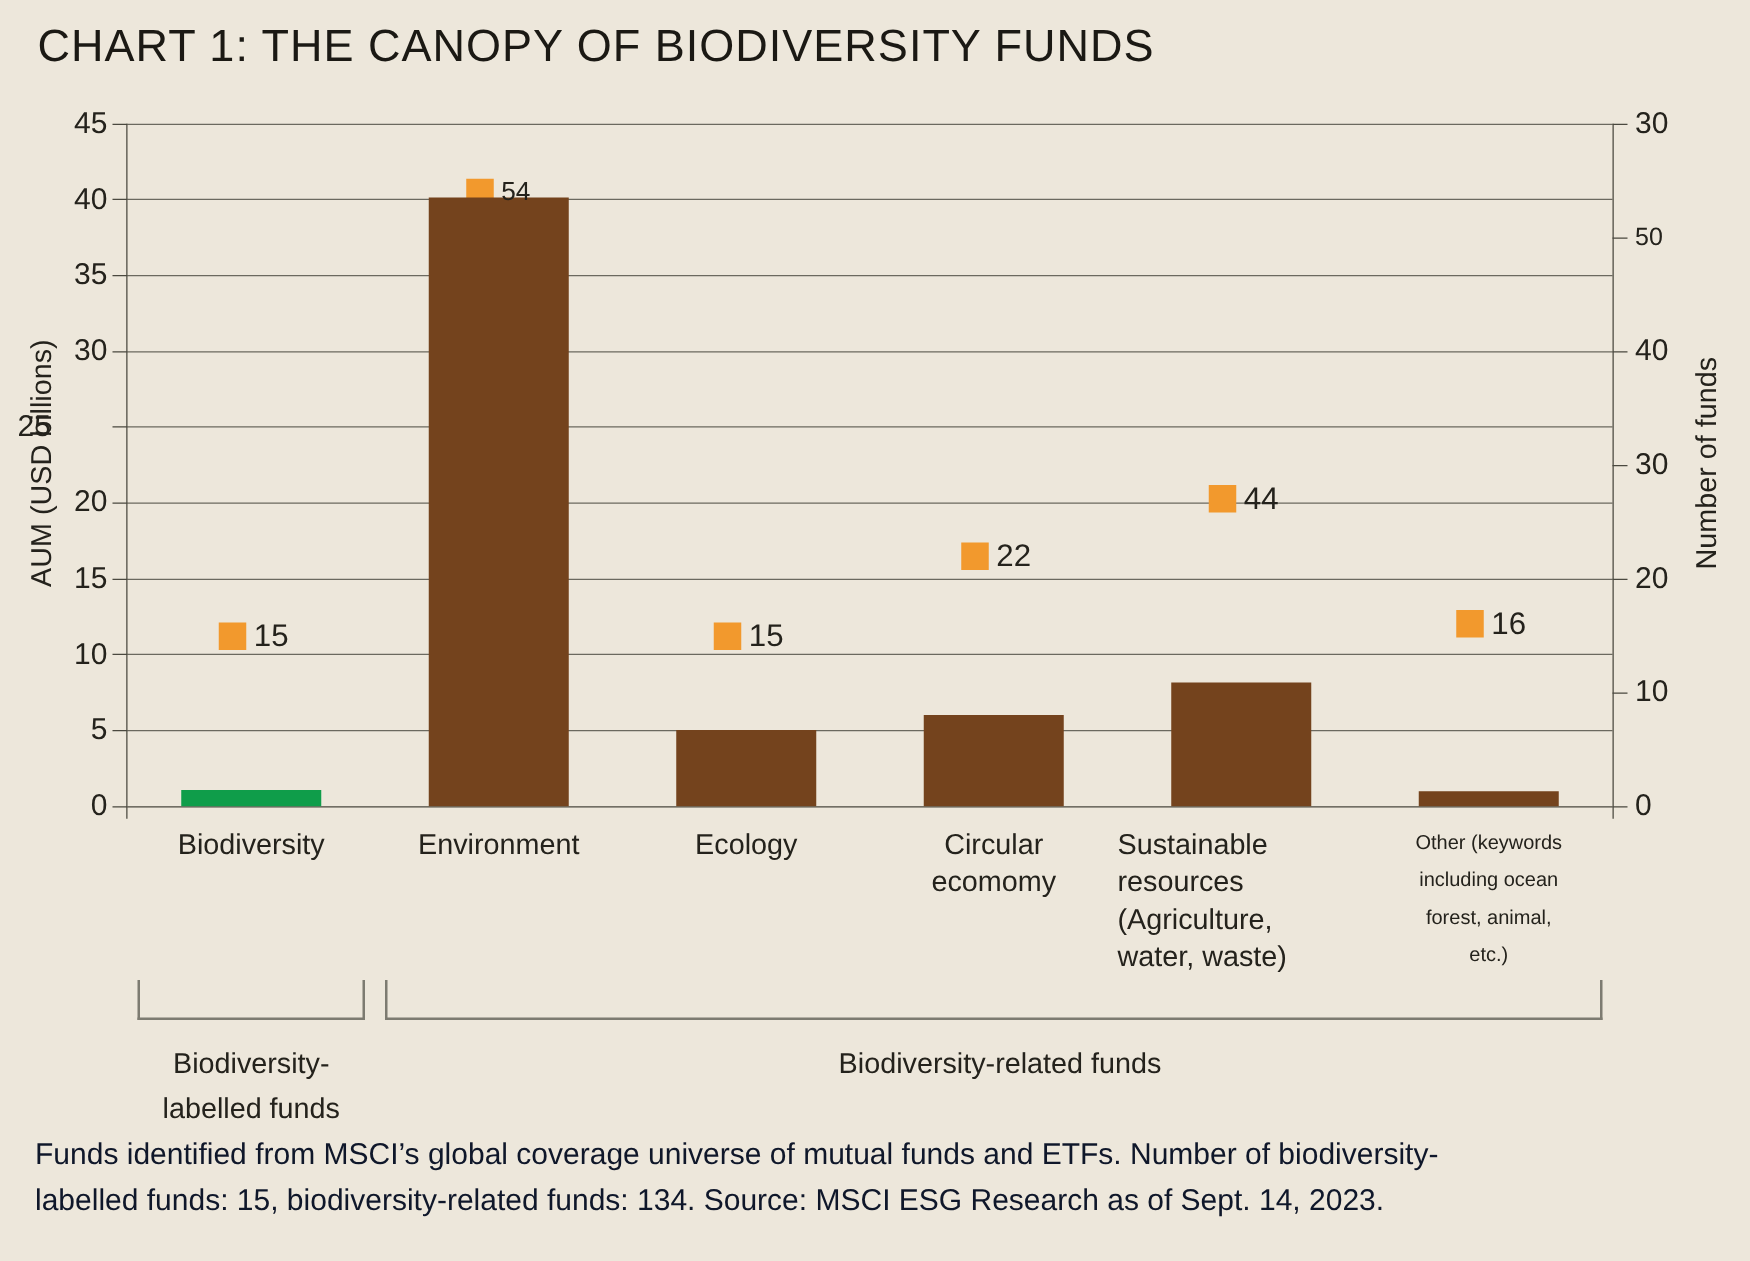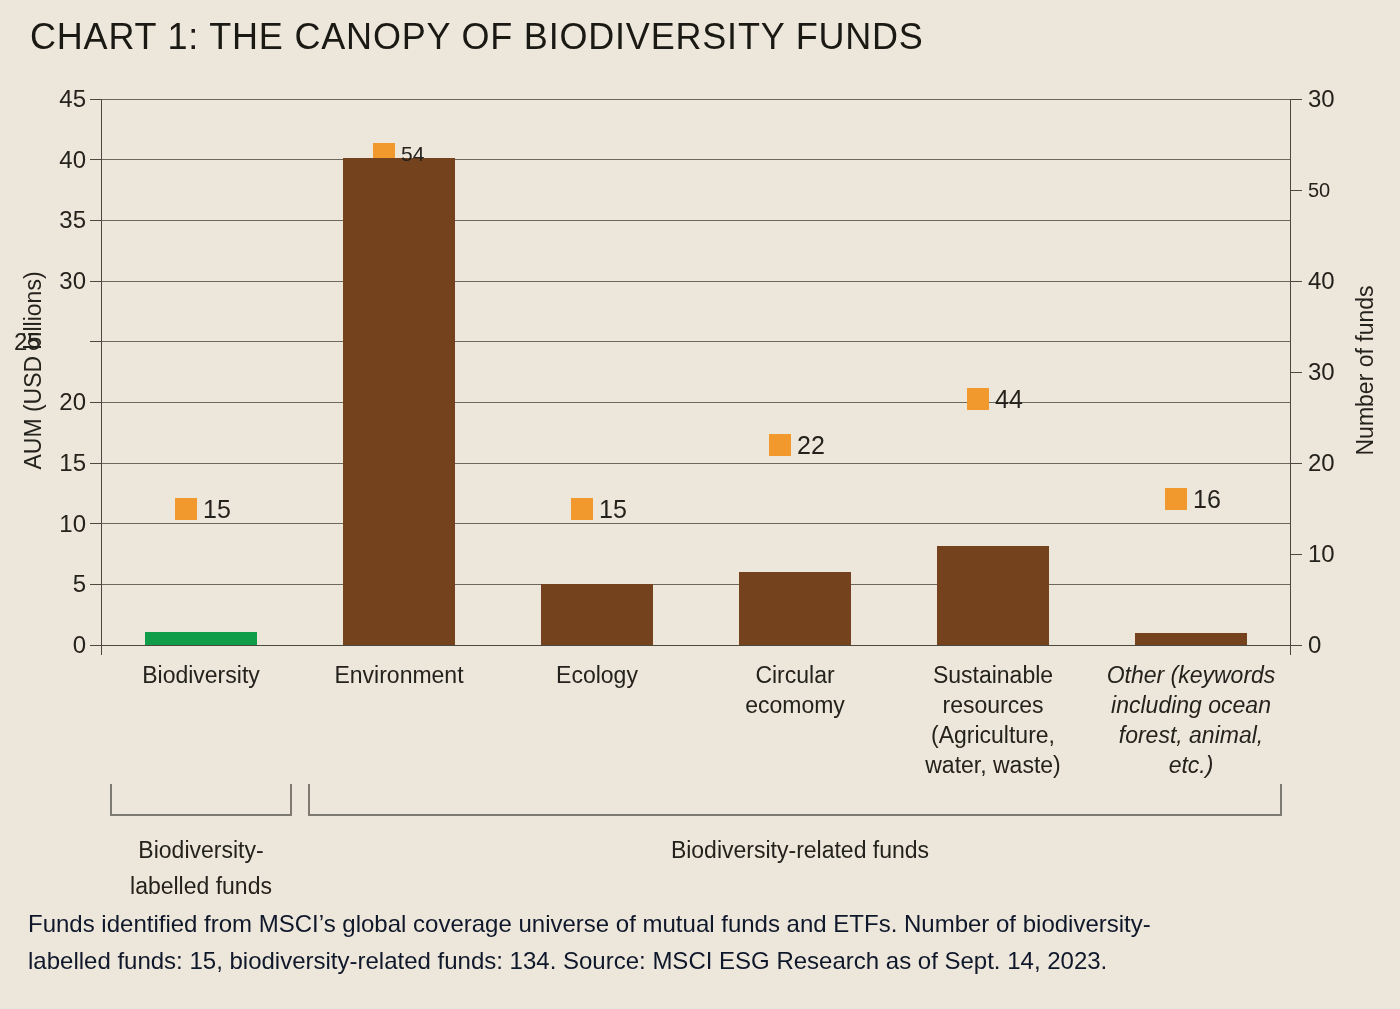--- a/index.html
+++ b/index.html
@@ -113,25 +113,25 @@
     <div class="abs" style="left: 401px; top: 137.6px; height: 32px; line-height: 32px; font-size: 21px;">54</div>
     <div class="abs" style="left: 599px; top: 492.5px; height: 32px; line-height: 32px; font-size: 25px;">15</div>
     <div class="abs" style="left: 797px; top: 428.8px; height: 32px; line-height: 32px; font-size: 25px;">22</div>
     <div class="abs" style="left: 995px; top: 383.3px; height: 32px; line-height: 32px; font-size: 25px;">44</div>
     <div class="abs" style="left: 1193px; top: 483.4px; height: 32px; line-height: 32px; font-size: 25px;">16</div>
     <div class="abs" style="left: 102px; top: 660px; width: 198px; text-align: center; font-size: 23px; line-height: 30px; white-space: pre-line;">Biodiversity</div>
     <div class="abs" style="left: 300px; top: 660px; width: 198px; text-align: center; font-size: 23px; line-height: 30px; white-space: pre-line;">Environment</div>
     <div class="abs" style="left: 498px; top: 660px; width: 198px; text-align: center; font-size: 23px; line-height: 30px; white-space: pre-line;">Ecology</div>
     <div class="abs" style="left: 696px; top: 660px; width: 198px; text-align: center; font-size: 23px; line-height: 30px; white-space: pre-line;">Circular
 ecomomy</div>
-    <div class="abs" style="left: 894px; top: 660px; width: 198px; text-align: center; font-size: 23px; line-height: 30px; white-space: pre-line;">Sustainable
+    <div class="abs" style="left: 894px; top: 660px; width: 198px; font-size: 23px; line-height: 30px; white-space: pre-line;">Sustainable
 resources
 (Agriculture,
 water, waste)</div>
-    <div class="abs" style="left: 1092px; top: 660px; width: 198px; text-align: center; font-size: 23px; line-height: 30px; white-space: pre-line; font-style: italic;">Other (keywords
+    <div class="abs" style="left: 1092px; top: 660px; width: 198px; text-align: center; font-size: 16px; line-height: 30px; white-space: pre-line;">Other (keywords
 including ocean
 forest, animal,
 etc.)</div>
     <div class="abs" style="left: 110px; top: 784px; width: 182px; height: 32px; box-sizing: border-box; border-left: 2px solid rgb(125, 123, 113); border-right: 2px solid rgb(125, 123, 113); border-bottom: 2px solid rgb(125, 123, 113);"></div>
     <div class="abs" style="left: 308px; top: 784px; width: 974px; height: 32px; box-sizing: border-box; border-left: 2px solid rgb(125, 123, 113); border-right: 2px solid rgb(125, 123, 113); border-bottom: 2px solid rgb(125, 123, 113);"></div>
   </div>
 
 <div class="abs group-label" id="group-label-1">
   <div>Biodiversity-</div>
   <div>labelled funds</div>

